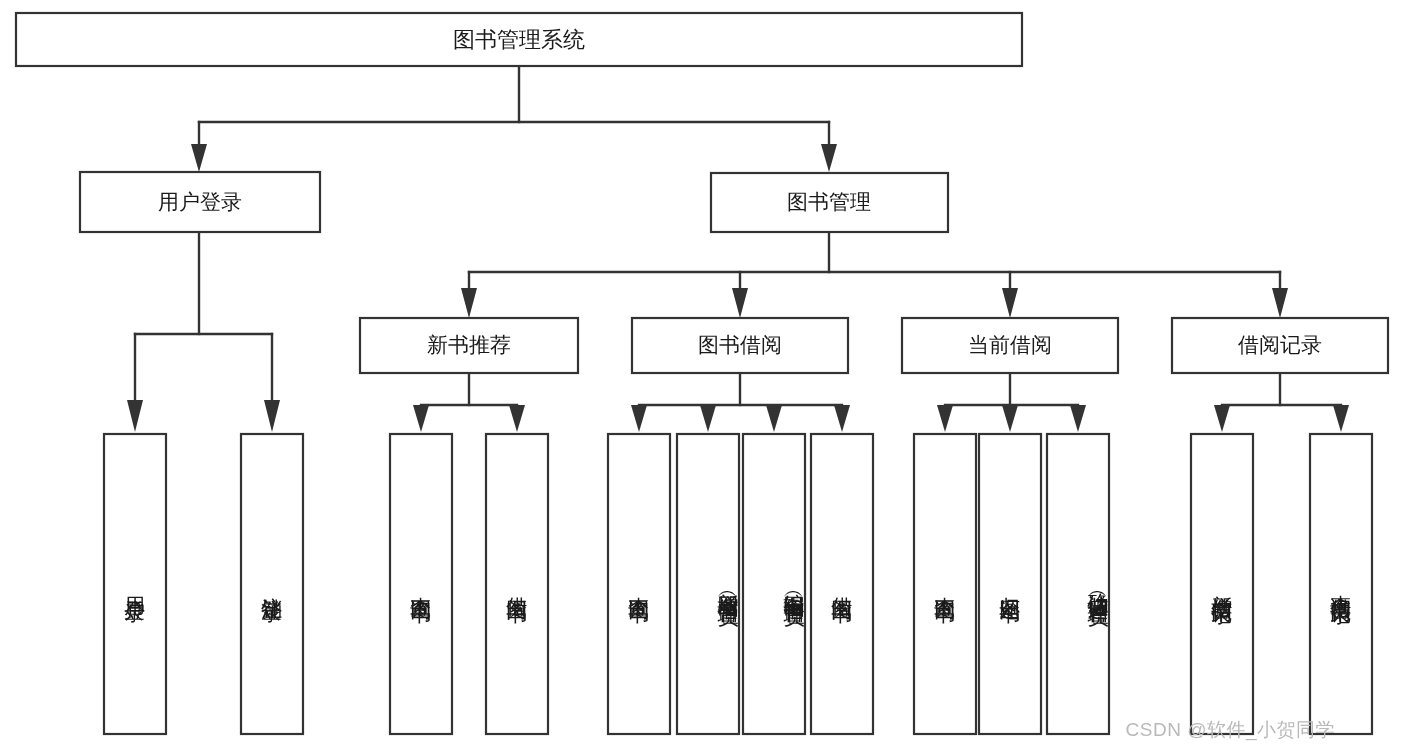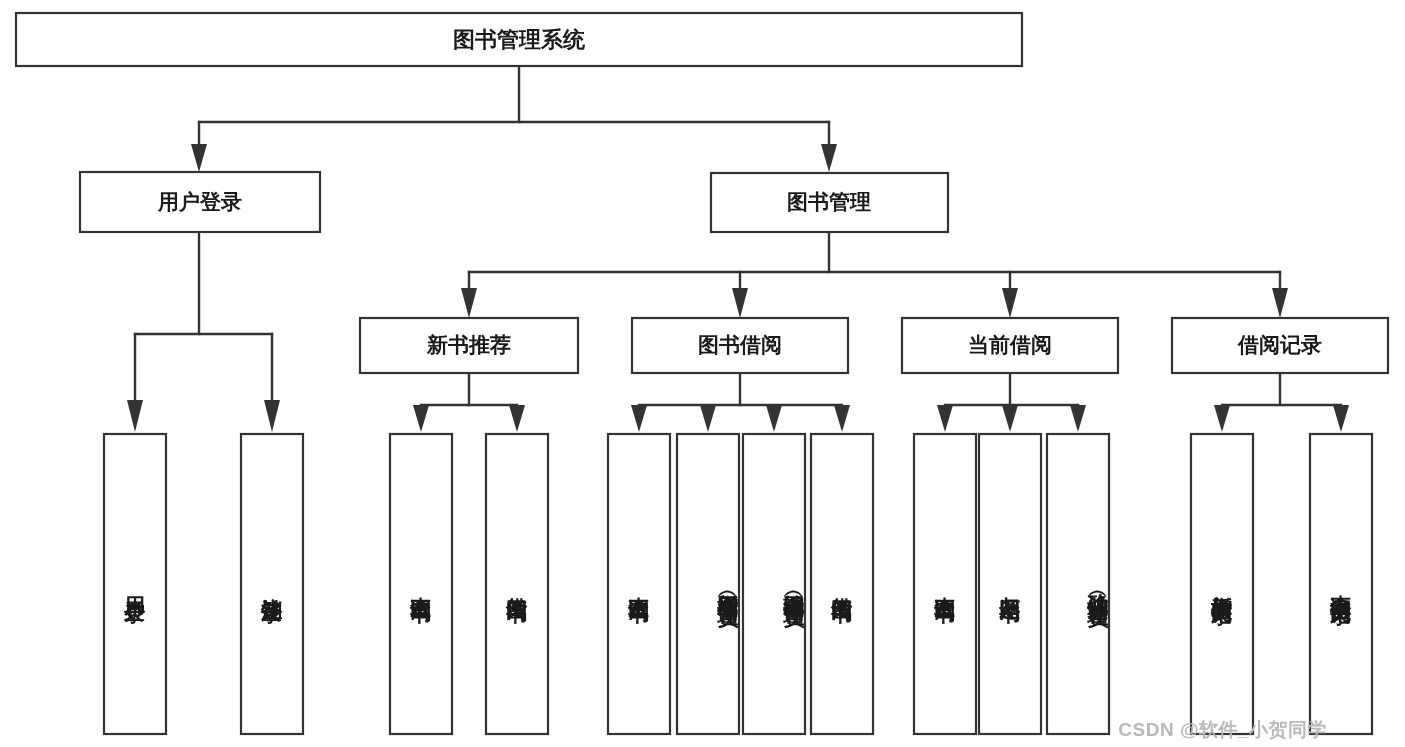--- a/index.html
+++ b/index.html
@@ -11,21 +11,20 @@
     width: 1405px;
     height: 747px;
     font-family: "Liberation Sans", "DejaVu Sans", sans-serif;
     overflow: hidden;
   }
   #diagram-root {
     position: relative;
     width: 1339px;
     height: 747px;
     background: #ffffff;
-    font-weight: bold;
   }
   svg#diagram-svg {
     position: absolute;
     top: 0;
     left: 0;
     width: 1405px;
     height: 747px;
   }
   .node-box {
     fill: #ffffff;
@@ -68,21 +67,21 @@
     letter-spacing: 2px;
     display: flex;
     align-items: center;
     justify-content: center;
     text-align: center;
     white-space: nowrap;
     pointer-events: none;
   }
   .watermark {
     position: absolute;
-    right: 12px;
+    right: 4px;
     bottom: 4px;
     font-family: "Liberation Sans", "DejaVu Sans", sans-serif;
     font-size: 19px;
     color: #b9b9b9;
     letter-spacing: 0.5px;
     white-space: nowrap;
   }
 </style>
 </head>
 <body>

